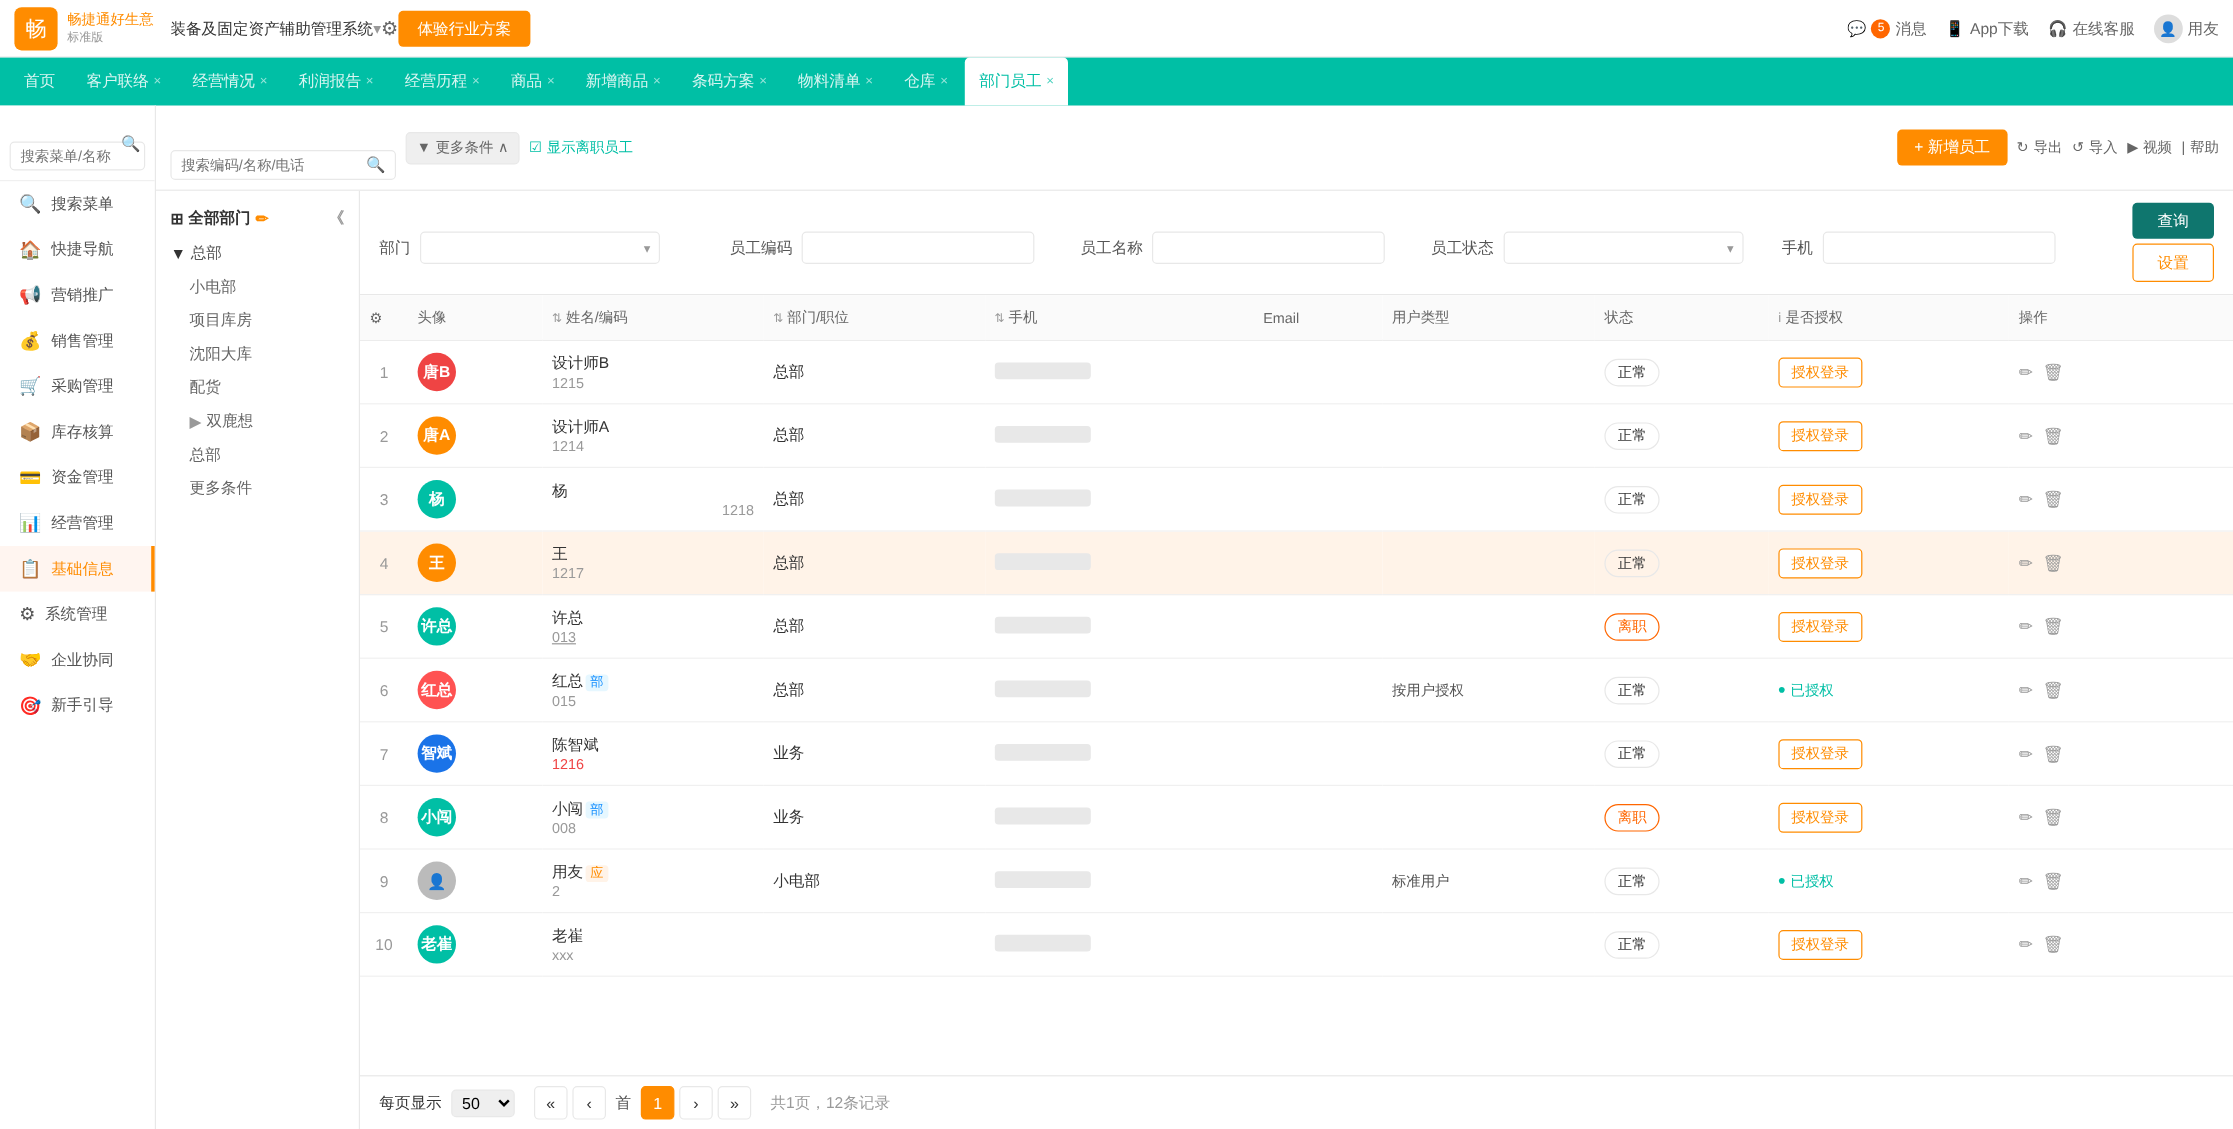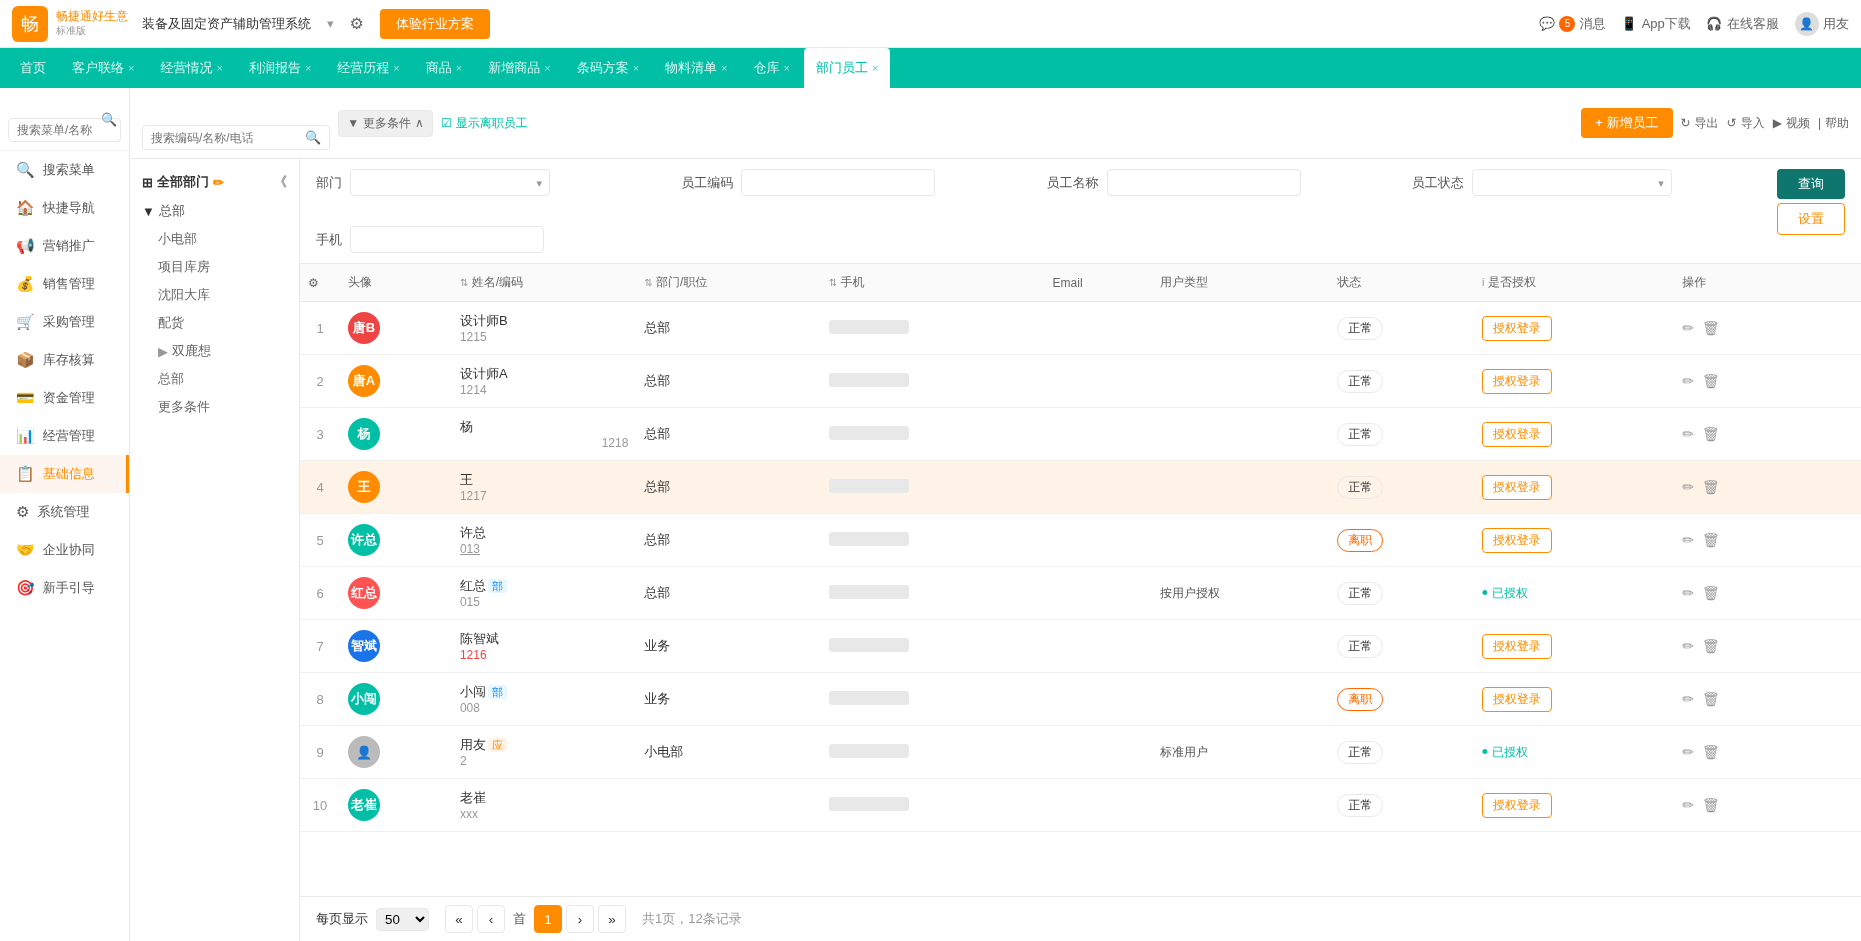--- a/index.html
+++ b/index.html
@@ -4,21 +4,21 @@
   <style>
     * { box-sizing: border-box; margin: 0; padding: 0; }
     body { font-family: 'Microsoft YaHei', Arial, sans-serif; font-size: 13px; background: #f5f5f5; color: #333; }
 
     
     .top-bar { display: flex; align-items: center; background: #fff; height: 48px; padding: 0 12px; border-bottom: 1px solid #e8e8e8; }
     .logo-area { display: flex; align-items: center; gap: 8px; width: 130px; }
     .logo-icon { width: 36px; height: 36px; background: #ff8c00; border-radius: 6px; display: flex; align-items: center; justify-content: center; color: white; font-size: 18px; }
     .logo-text { font-size: 12px; color: #ff8c00; line-height: 1.3; }
     .logo-badge { font-size: 10px; color: #999; }
-    .system-title-dropdown { display: flex; align-items: center; gap: 16px; }
+    .system-title-dropdown { display: flex; align-items: center; gap: 0; }
     .top-bar-right { margin-left: auto; display: flex; align-items: center; gap: 16px; }
     .top-bar-btn { display: flex; align-items: center; gap: 4px; color: #666; font-size: 13px; cursor: pointer; }
     .top-bar-btn .badge { background: #f60; color: white; border-radius: 50%; width: 16px; height: 16px; font-size: 10px; display: flex; align-items: center; justify-content: center; }
     .trial-btn { background: #ff8c00; color: white; border: none; border-radius: 4px; padding: 6px 16px; cursor: pointer; font-size: 13px; }
     .gear-btn { background: none; border: none; cursor: pointer; color: #666; font-size: 16px; }
 
     
     .nav-tabs { display: flex; align-items: center; background: #00bfa5; height: 40px; padding: 0 8px; gap: 2px; }
     .nav-tab { padding: 0 12px; height: 40px; display: flex; align-items: center; color: rgba(255,255,255,0.85); cursor: pointer; font-size: 13px; white-space: nowrap; gap: 4px; }
     .nav-tab.active { background: white; color: #00bfa5; border-radius: 4px 4px 0 0; }
@@ -317,21 +317,21 @@
             <div class="dept-node child">
               <span>更多条件</span>
             </div>
           </div>
       </div>
 
       <div class="main-right">
 
         <div class="filter-bar">
           <div style="display:flex;gap:24px;width:100%;align-items:flex-start;">
-            <div style="flex:1;display:grid;grid-template-columns:1fr 1fr 1fr 1fr;gap:30px 24px;align-items:center;">
+            <div style="flex:1;display:grid;grid-template-columns:1fr 1fr 1fr 1fr 1fr;gap:20px 24px;align-items:center;margin-top:24px;">
               <div class="filter-item">
                 <span class="filter-label">部门</span>
                 <div class="filter-select-wrap">
                   <select class="filter-select">
                     <option value=""></option>
                   </select>
                 </div>
               </div>
               <div class="filter-item">
                 <span class="filter-label">员工编码</span>

